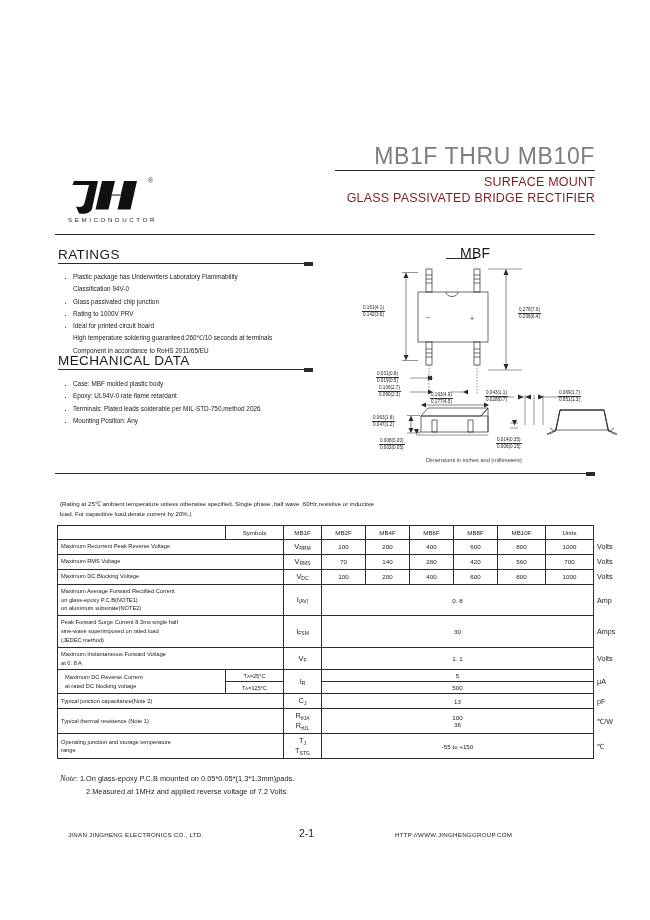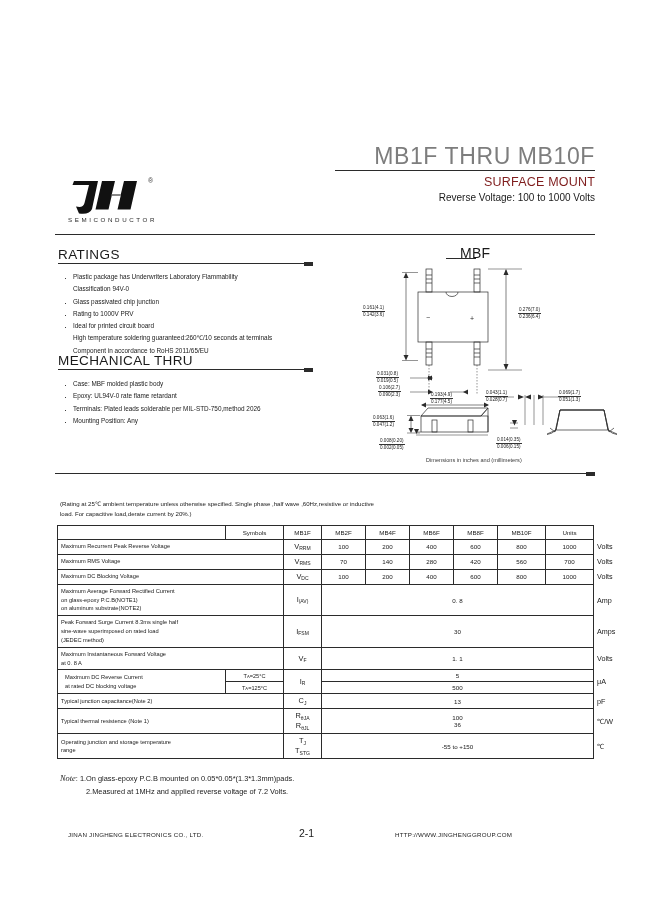--- a/index.html
+++ b/index.html
@@ -270,21 +270,21 @@
 
 <div class="page">
 
   <div class="header">
     <div class="title-row">
       <div class="part-title">MB1F THRU MB10F</div>
     </div>
     <div class="title-rule"></div>
     <div class="subtitle-block">
       <div class="sub1">SURFACE MOUNT</div>
-      <div class="sub3">Reverse Voltage: 100 to 1000 Volts</div>
+      <div class="sub2">GLASS PASSIVATED BRIDGE RECTIFIER</div>
     </div>
   </div>
 
   <div class="logo-wrap">
     <div class="logo-mark">
       <svg width="80" height="36" viewBox="0 0 80 36">
         <g fill="#111111">
           <path d="M6 2 L30 2 L24 30 C22.5 34 18 35.5 11 34.5 L8 27.5 C12.5 28.5 15.5 28 16.5 24 L21 6 L4.5 6 Z"></path>
           <path d="M34 2 L47 2 L43.5 16.5 L52.5 16.5 L56 2 L69 2 L62.5 30.5 L49.5 30.5 L53 15.5 L44 15.5 L40.5 30.5 L27.5 30.5 Z"></path>
         </g>
@@ -305,21 +305,21 @@
       <div class="li dot">Plastic package has Underwriters Laboratory Flammability</div>
       <div class="li cont">Classification 94V-0</div>
       <div class="li dot">Glass passivated chip junction</div>
       <div class="li dot">Rating to 1000V PRV</div>
       <div class="li dot">Ideal for printed circuit board</div>
       <div class="li cont">High temperature soldering guaranteed:260℃/10 seconds at terminals</div>
       <div class="li cont">Component in accordance to RoHS 2011/65/EU</div>
     </div>
 
   <div class="sec-head" style="left:58px; top:334px;">
-    <div class="sec-title">MECHANICAL THRU</div>
+    <div class="sec-title">MECHANICAL DATA</div>
     <div class="sec-rule"></div>
   </div>
   <div class="bullets" id="mechanical-list" style="left:62px; top:359px; width:300px;">
       <div class="li dot">Case: MBF molded plastic body</div>
       <div class="li dot">Epoxy: UL94V-0 rate flame retardant</div>
       <div class="li dot">Terminals: Plated  leads solderable per MIL-STD-750,method 2026</div>
       <div class="li dot">Mounting Position: Any</div>
     </div>
 
   <div class="pkg">

